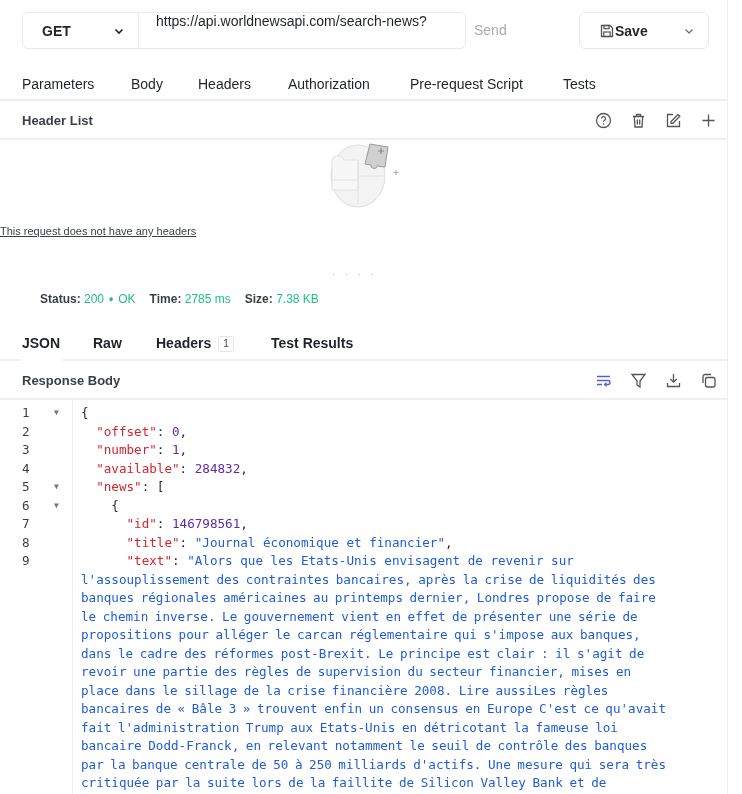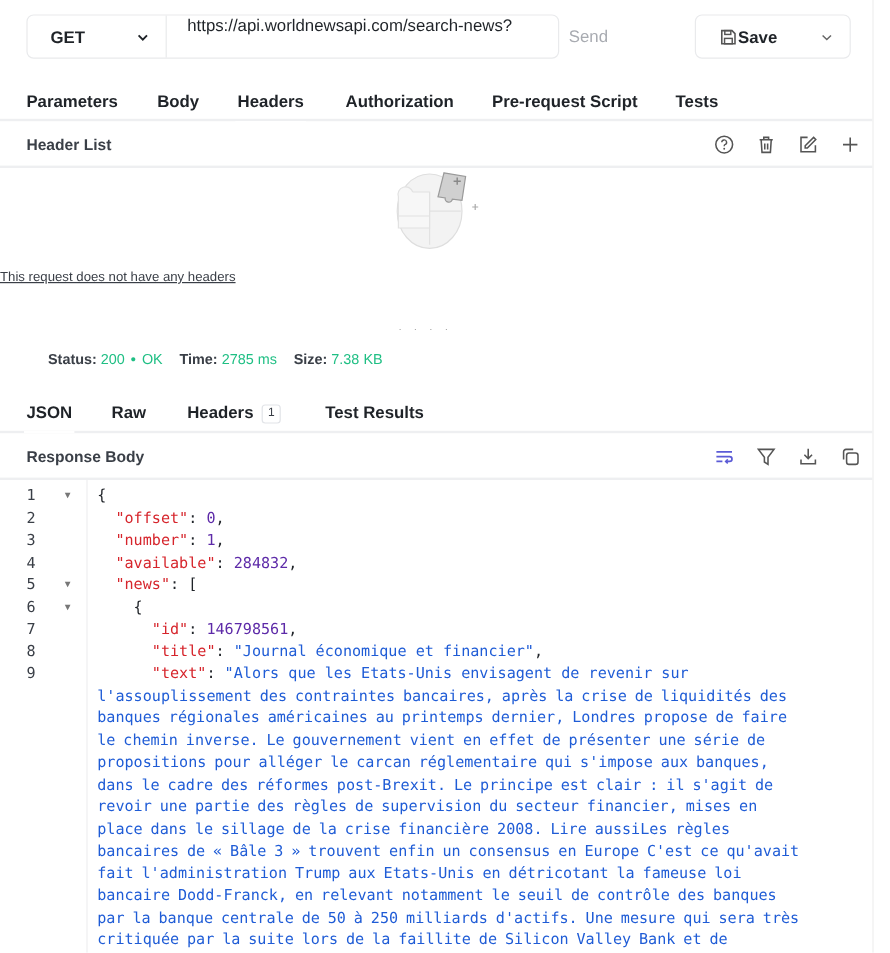--- a/index.html
+++ b/index.html
@@ -13,21 +13,21 @@
   .method { width: 116px; height: 100%; border-right: 1px solid #e9eaec; display: flex; align-items: center; padding-left: 19px; justify-content: space-between; padding-right: 14px; font-weight: bold; font-size: 14px; color: #1f2328; }
   .method .chev { width: 10px; height: 10px; }
   .url { padding-left: 17px; font-size: 14px; color: #1f2328; white-space: nowrap; overflow: hidden; }
   .send { position: absolute; left: 474px; top: 22px; font-size: 14px; color: #a8abb1; }
   .savebtn { position: absolute; left: 579px; top: 12px; width: 130px; height: 37px; border: 1px solid #e9eaec; border-radius: 6px; display: flex; align-items: center; padding-left: 19px; font-size: 14px; font-weight: bold; color: #1f2328; }
   .savebtn .lbl { margin-left: 0; }
   .savebtn .dd { position: absolute; right: 14px; top: 13px; }
 
   
   .tabs { position: absolute; left: 0; top: 76px; width: 727px; height: 25px; border-bottom: 2px solid #eeeff1; }
-  .tab { position: absolute; top: 0; font-size: 14px; font-weight: bold; color: #1f2328; height: 25px; }
+  .tab { position: absolute; top: 0; font-size: 14px; font-weight: normal; color: #1f2328; height: 25px; }
   .tab.active::after { content: ""; position: absolute; left: -2px; right: -2px; bottom: -2px; height: 2px; background: #ffffff; }
 
   
   .section-bar { position: absolute; left: 0; width: 727px; height: 38px; border-bottom: 2px solid #eeeff1; }
   .section-bar .title { position: absolute; left: 22px; top: 11px; font-size: 13px; font-weight: bold; color: #3a3f47; }
   .section-bar .icons { position: absolute; right: 10px; top: 10px; display: flex; gap: 18px; align-items: center; }
   .section-bar .icons span { display: inline-flex; width: 17px; height: 17px; align-items: center; justify-content: center; }
 
   .empty-art { position: absolute; left: 328px; top: 140px; width: 76px; height: 68px; }
   .empty-text { position: absolute; left: 0; width: 727px; top: 225px; text-align: left; font-size: 11px; color: #3a3f47; text-decoration: underline; }

